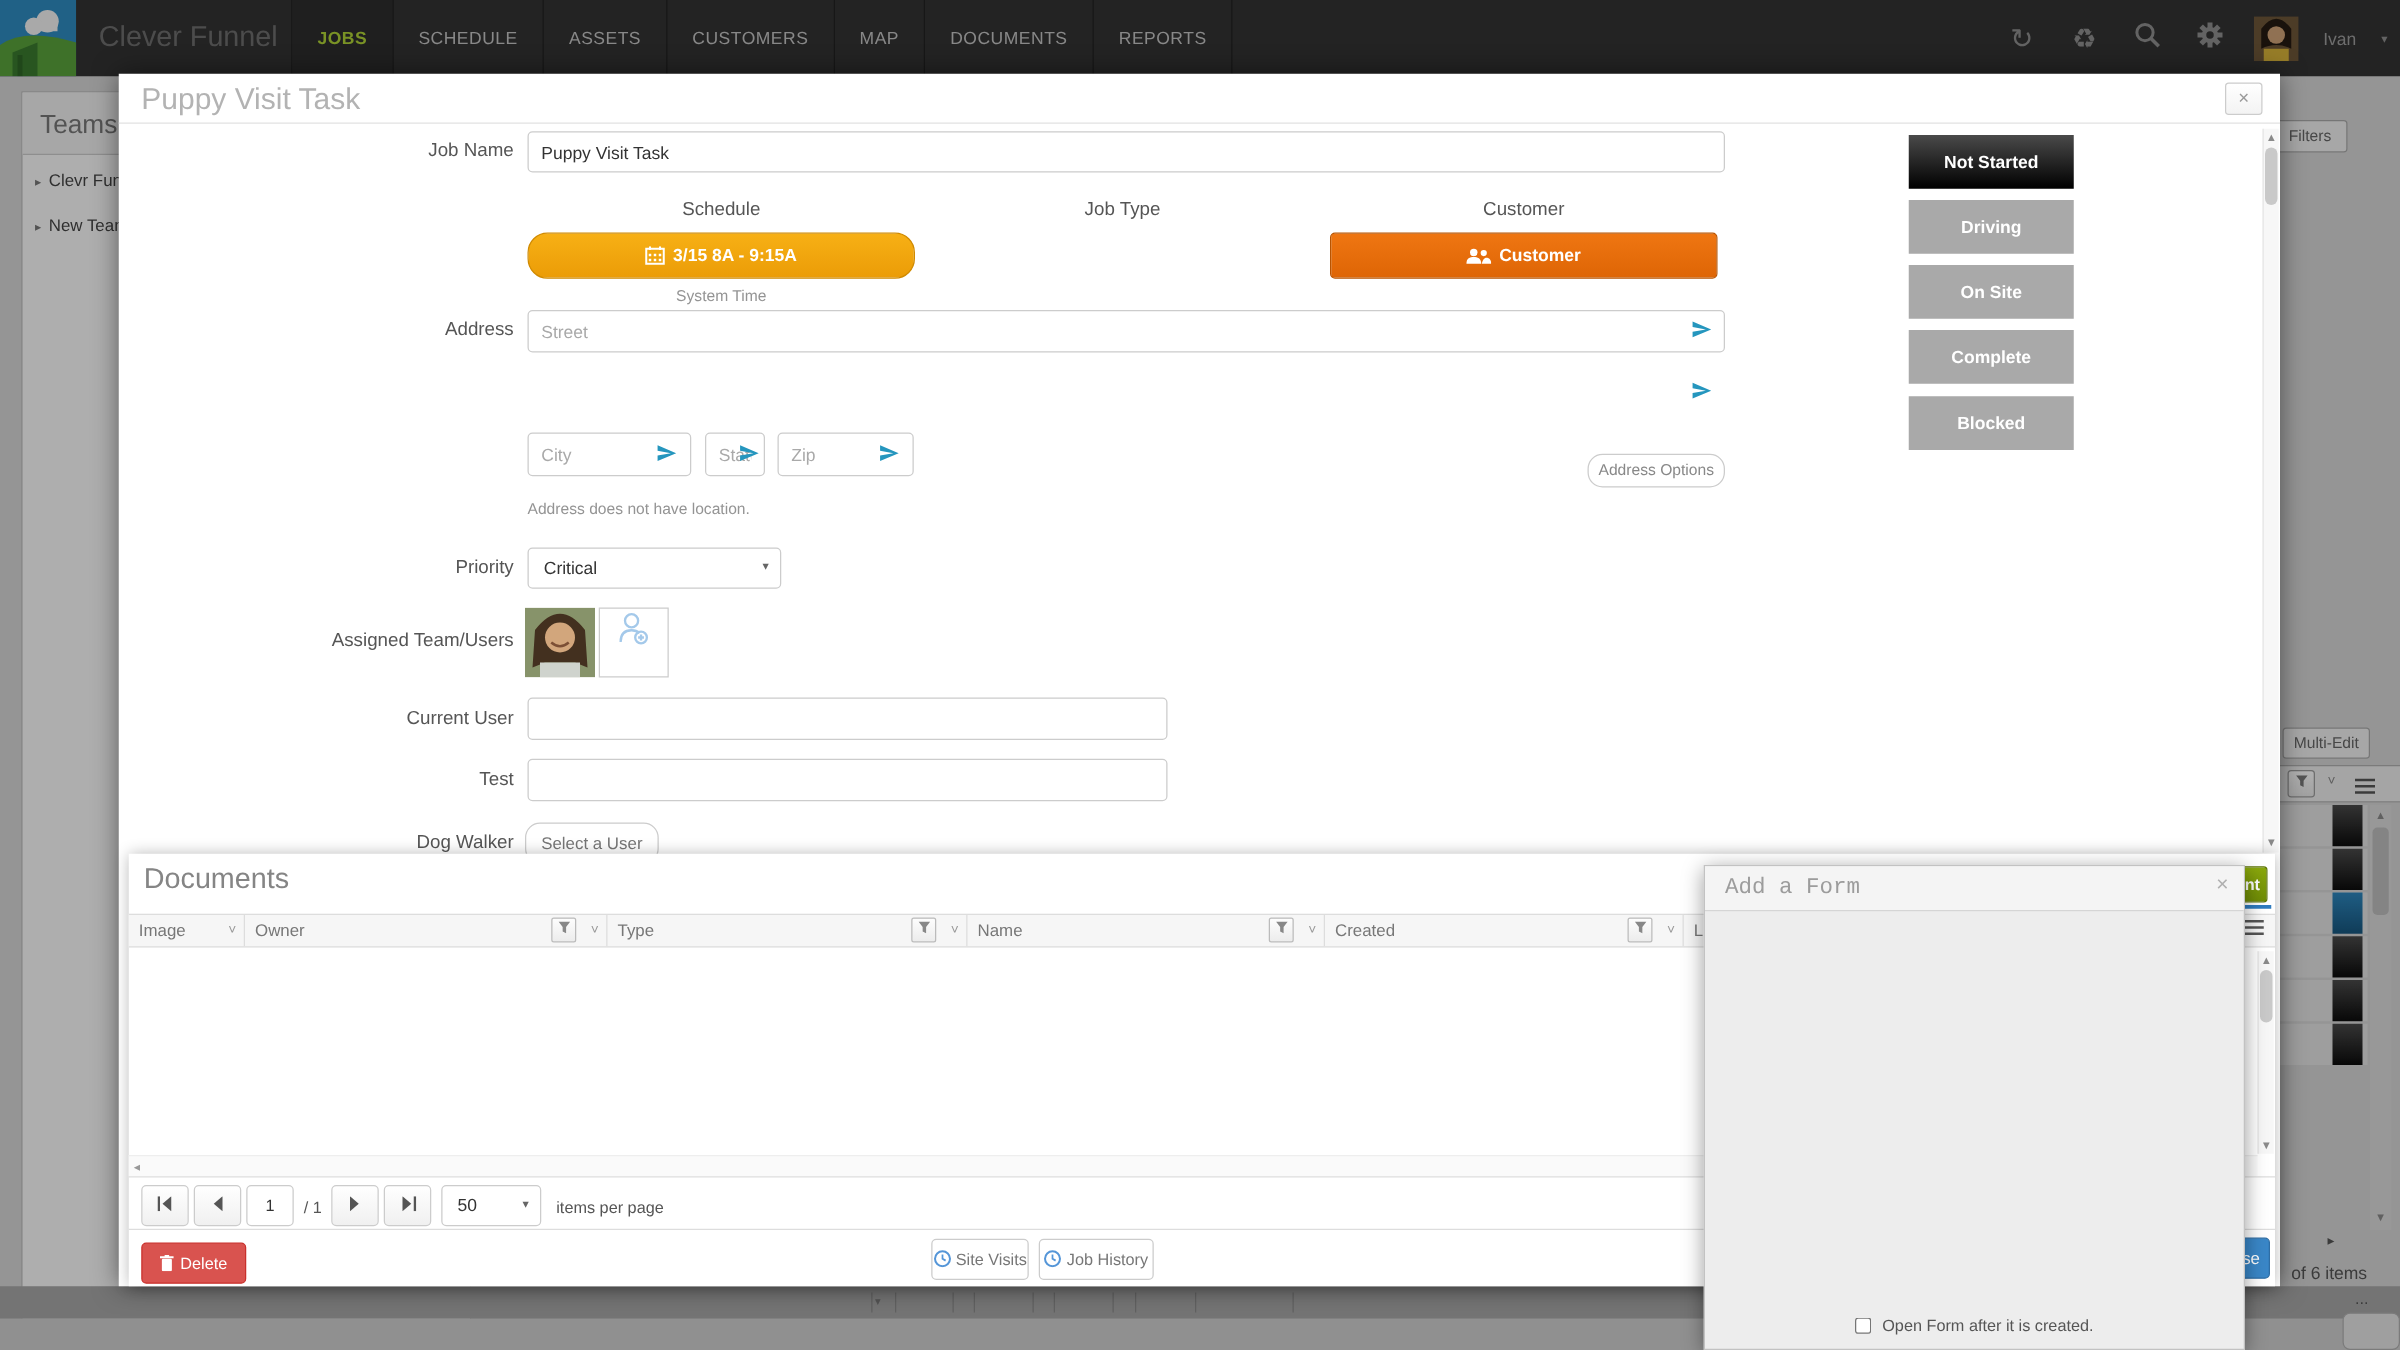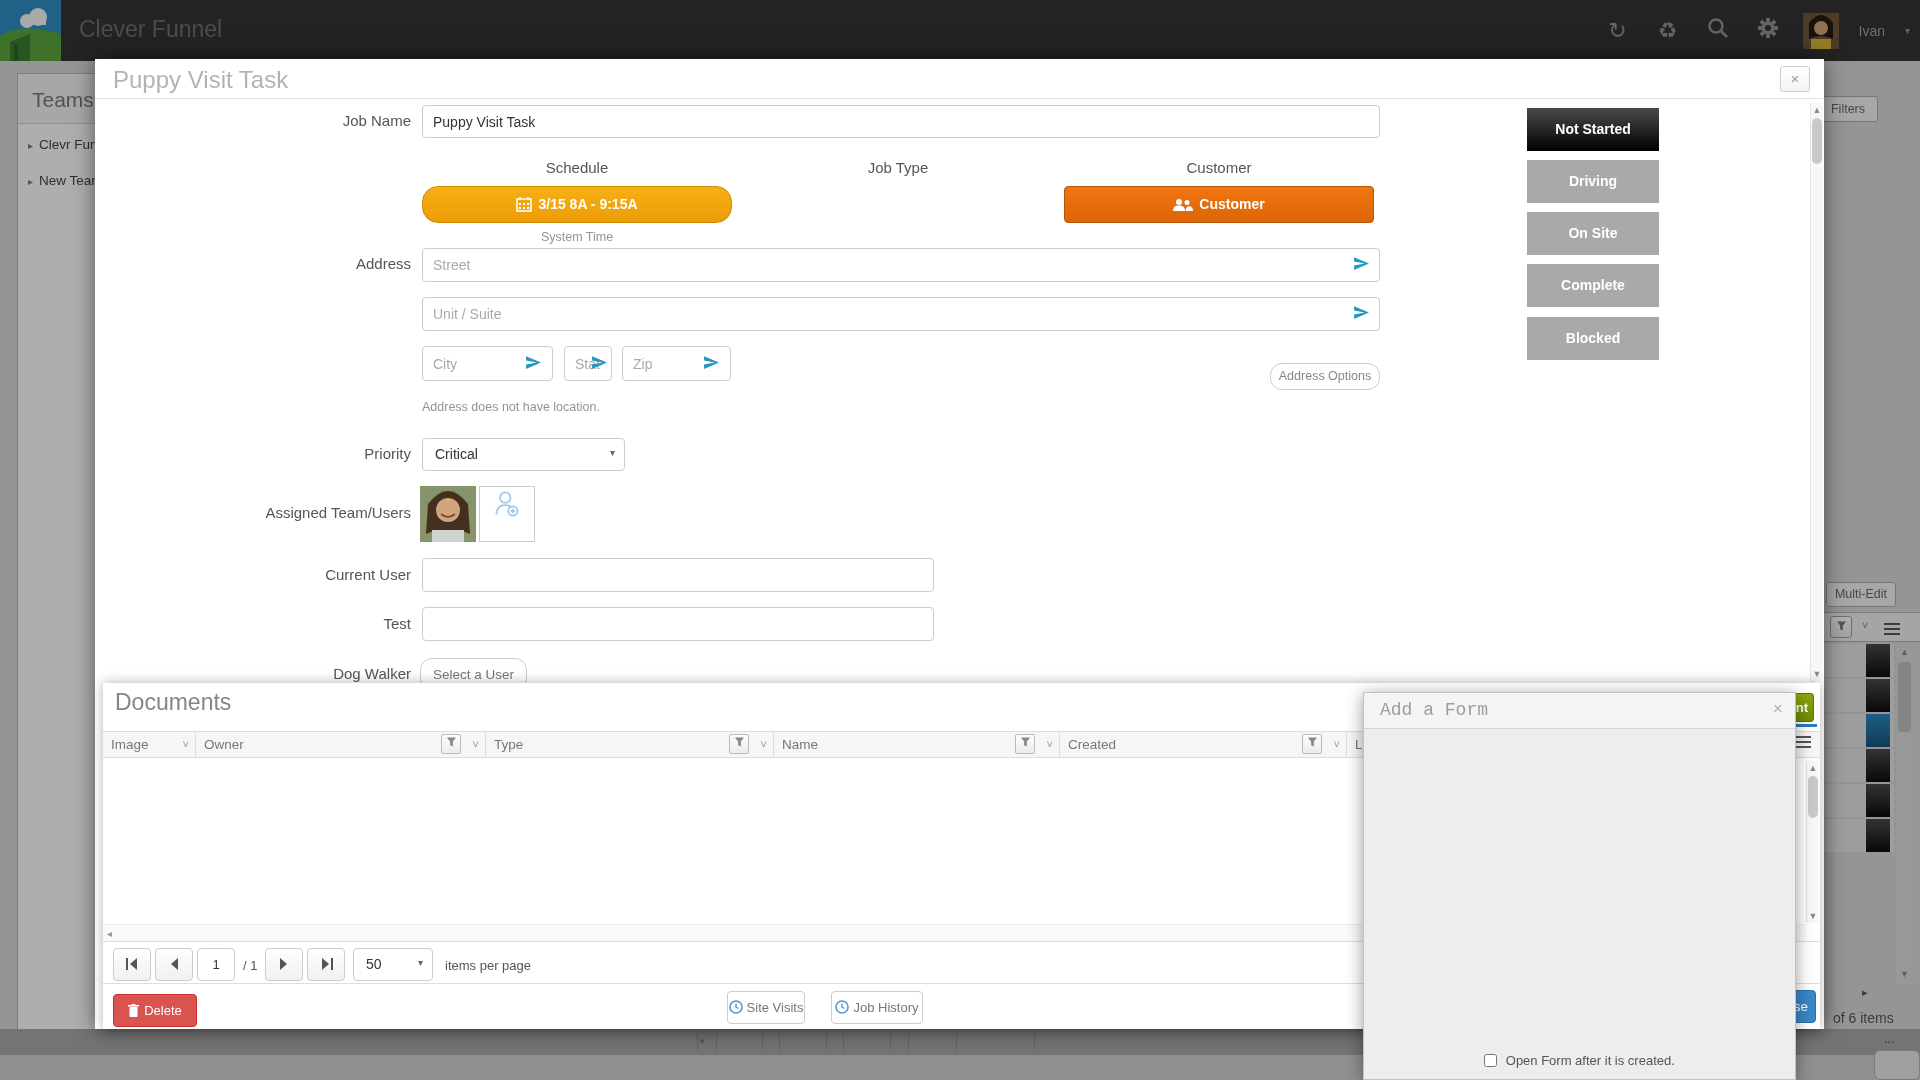--- a/index.html
+++ b/index.html
@@ -141,20 +141,29 @@
           <rect width="61" height="61" fill="#2e8bc0"></rect>
         <circle cx="38" cy="17" r="9" fill="#f2f2f2"></circle>
           <circle cx="27" cy="21" r="7" fill="#f2f2f2"></circle>
         <rect x="22" y="18" width="24" height="7" fill="#f2f2f2"></rect>
         <path d="M0 36 Q20 22 61 34 L61 61 L0 61 Z" fill="#5aa23c"></path>
         <path d="M10 42 L30 34 L30 61 L10 61 Z" fill="#3a7a2e"></path>
         <rect x="14" y="44" width="4" height="17" fill="#2f6626"></rect>
       </svg>
     </div>
     <div class="brand">Clever Funnel</div>
+    <div class="navitems">
+      <div class="navitem active">JOBS</div>
+      <div class="navitem">SCHEDULE</div>
+      <div class="navitem">ASSETS</div>
+      <div class="navitem">CUSTOMERS</div>
+      <div class="navitem">MAP</div>
+      <div class="navitem">DOCUMENTS</div>
+      <div class="navitem">REPORTS</div>
+    </div>
     <div class="navright">
       <div class="navglyph">↻</div>
       <div class="navglyph">♻</div>
       <div class="navglyph">
         <svg width="24" height="24" viewBox="0 0 24 24">
             <circle cx="10" cy="10" r="6.5" fill="none" stroke="#8f8f8f" stroke-width="2.4"></circle>
             <line x1="15" y1="15" x2="21" y2="21" stroke="#8f8f8f" stroke-width="2.8"></line>
           </svg>
       </div>
       <div class="navglyph">
@@ -294,21 +303,20 @@
     </div>
     <div class="sm-note" style="left:327px; top:171px; width:310px; text-align:center;">System Time</div>
 
     <div class="flabel" style="top:196px;">Address</div>
     <input class="tinput" style="left: 327px; top: 189px; width: 958px; height: 34px;" placeholder="Street">
     <span class="sendico" style="left:1258px; top:197px;">
       <svg width="17" height="15" viewBox="0 0 16 14">
           <path d="M1 13 L15 7 L1 1 L1 5.2 L11 7 L1 8.8 Z" fill="#2596be"></path>
         </svg></span>
 
-    <input class="tinput" style="left: 327px; top: 238px; width: 958px; height: 34px;" placeholder="Unit / Suite">
     <span class="sendico" style="left:1258px; top:246px;">
       <svg width="17" height="15" viewBox="0 0 16 14">
           <path d="M1 13 L15 7 L1 1 L1 5.2 L11 7 L1 8.8 Z" fill="#2596be"></path>
         </svg></span>
 
     <input class="tinput" style="left: 327px; top: 287px; width: 131px; height: 35px;" placeholder="City">
     <span class="sendico" style="left:430px; top:296px;">
       <svg width="17" height="15" viewBox="0 0 16 14">
           <path d="M1 13 L15 7 L1 1 L1 5.2 L11 7 L1 8.8 Z" fill="#2596be"></path>
         </svg></span>
@@ -466,21 +474,21 @@
     <div class="footrow">
       <div class="del-btn">
         <svg width="11" height="13" viewBox="0 0 11 13" style="vertical-align:-2px; margin-right:5px;">
             <g fill="#fff">
               <rect x="1.5" y="3" width="8" height="10" rx="1"></rect>
               <rect x="0" y="1" width="11" height="1.6"></rect>
               <rect x="3.7" y="0" width="3.6" height="1.6"></rect>
             </g>
           </svg><span>Delete</span>
       </div>
-      <div class="hist-btn" style="left:624px; width:78px;">
+      <div class="hist-btn" style="left:642px; width:78px;">
         <svg width="14" height="14" viewBox="0 0 14 14" style="vertical-align:-2px; margin-right:4px;">
             <circle cx="7" cy="7" r="6" fill="none" stroke="#5596d8" stroke-width="1.6"></circle>
             <path d="M7 3.5 V7 L9.5 8.5" fill="none" stroke="#5596d8" stroke-width="1.4"></path>
           </svg><span>Site Visits</span>
       </div>
       <div class="hist-btn" style="left:728px; width:92px;">
         <svg width="14" height="14" viewBox="0 0 14 14" style="vertical-align:-2px; margin-right:4px;">
             <circle cx="7" cy="7" r="6" fill="none" stroke="#5596d8" stroke-width="1.6"></circle>
             <path d="M7 3.5 V7 L9.5 8.5" fill="none" stroke="#5596d8" stroke-width="1.4"></path>
           </svg><span>Job History</span>

